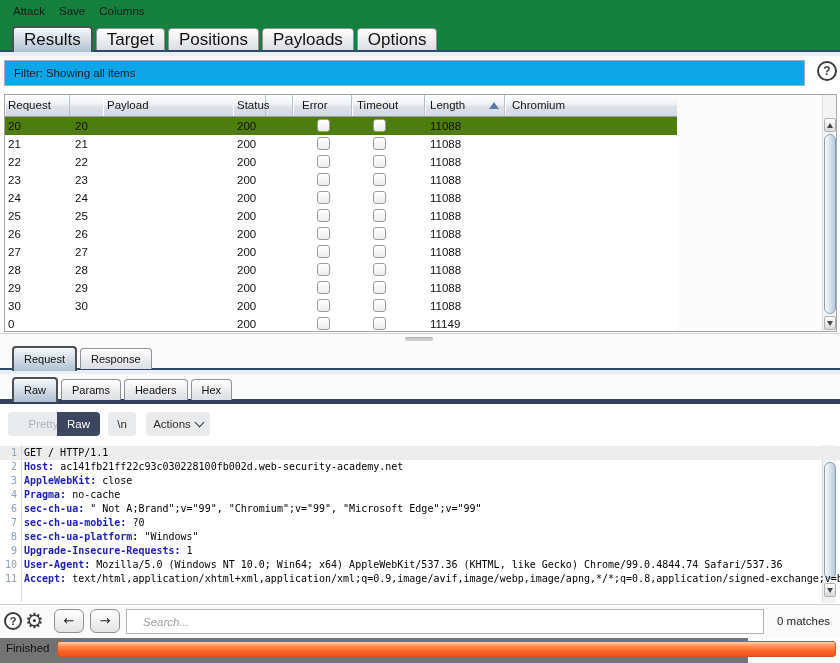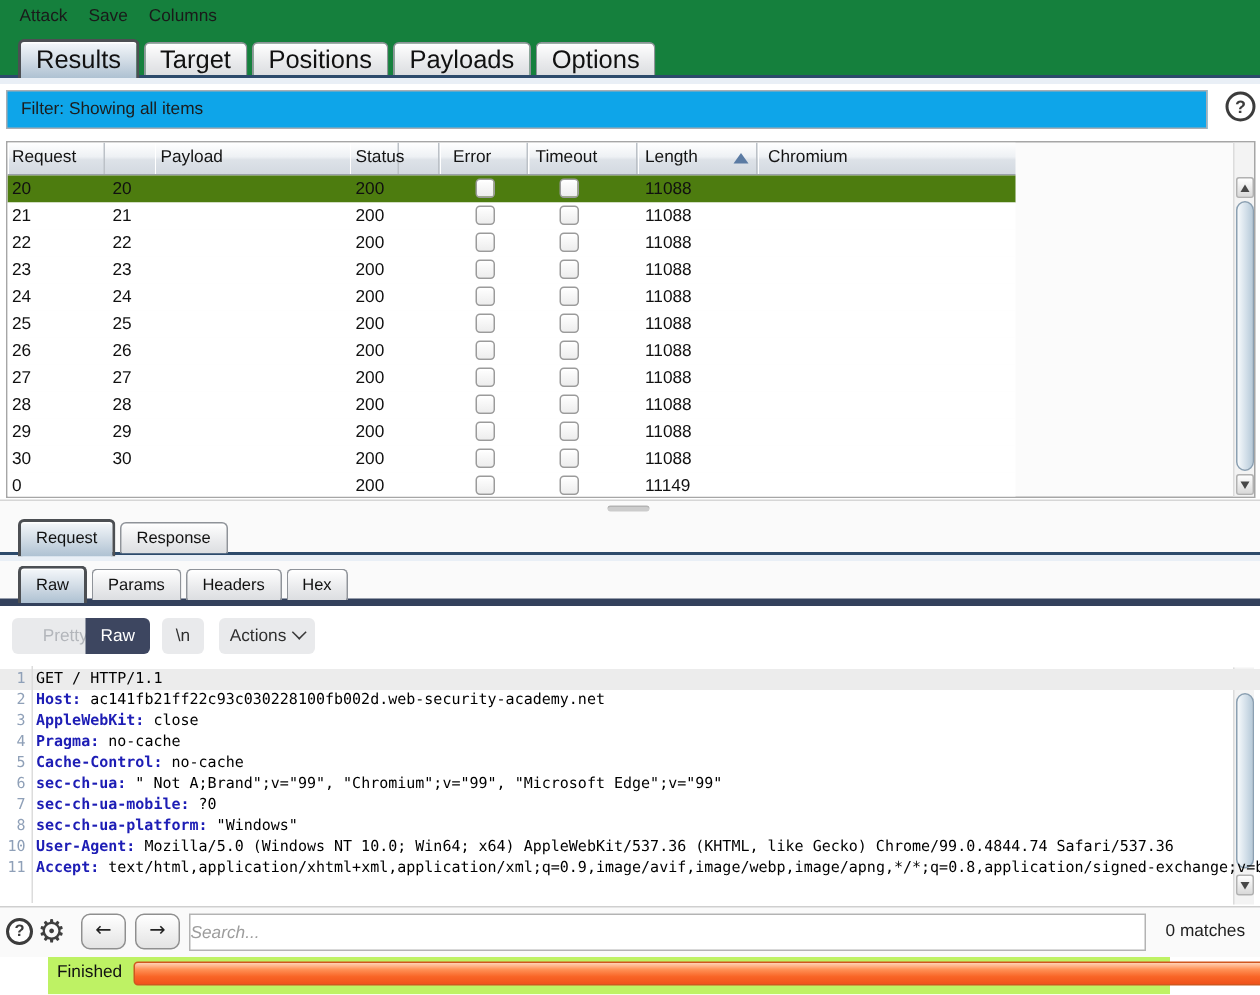--- a/index.html
+++ b/index.html
@@ -96,26 +96,26 @@
 
   
   .searchbar{position:absolute;left:0;top:604px;width:840px;height:34px;background:#fafafa;border-top:1px solid #cfcfcf;box-sizing:border-box;}
   .helpc.s{left:4px;top:7px;width:18px;height:18px;line-height:14px;font-size:11px;}
   .gear{position:absolute;left:25px;top:3px;font-family:"DejaVu Sans",sans-serif;font-size:21px;color:#3f3f3f;line-height:26px;}
   .navbtn{position:absolute;top:4px;width:30px;height:24px;box-sizing:border-box;border:1px solid #8f8f8f;border-radius:6px;
           background:linear-gradient(#ffffff,#e3e3e3);text-align:center;line-height:21px;
           font-family:"DejaVu Sans",sans-serif;font-size:13px;color:#222;}
   .navbtn.prev{left:54px;} .navbtn.next{left:90px;}
   .search-input{position:absolute;left:126px;top:4px;width:638px;height:25px;box-sizing:border-box;border:1px solid #b3b3b3;
-          padding:0 0;font-size:11.5px;font-family:"Liberation Sans",sans-serif;color:#222;background:#fff;outline:none;}
+          padding:0 16px;font-size:11.5px;font-family:"Liberation Sans",sans-serif;color:#222;background:#fff;outline:none;}
   .search-input::placeholder{font-style:italic;color:#9d9d9d;}
   .matches{position:absolute;left:777px;top:4px;height:25px;line-height:25px;font-size:11.5px;color:#1f1f1f;}
 
   
-  .statusrow{position:absolute;left:0;top:638px;width:748px;height:25px;background:#bef264;margin-left:32px;}
+  .statusrow{position:absolute;left:0;top:638px;width:748px;height:25px;background:#737373;}
   .statuslabel{position:absolute;left:6px;top:0;height:20px;line-height:20px;font-size:11.5px;color:#111;}
   .progress{position:absolute;left:57px;top:3px;width:779px;height:16px;box-sizing:border-box;
             border:1px solid #cf571f;border-radius:3px;
             background:linear-gradient(#ffd2b6,#ff9257 30%,#f96526 65%,#f0531b);}
 </style>
 </head>
 <body>
 
 <div id="app">
 
@@ -289,24 +289,24 @@
         <span>Actions</span><span class="chev"></span>
       </div>
     </div>
 
     <div class="editor">
       <div class="gutterline"></div>
       <div class="eline cur"><span class="lnum">1</span><span class="hname"></span><span class="hval">GET / HTTP/1.1</span></div>
       <div class="eline"><span class="lnum">2</span><span class="hname">Host:</span><span class="hval"> ac141fb21ff22c93c030228100fb002d.web-security-academy.net</span></div>
       <div class="eline"><span class="lnum">3</span><span class="hname">AppleWebKit:</span><span class="hval"> close</span></div>
       <div class="eline"><span class="lnum">4</span><span class="hname">Pragma:</span><span class="hval"> no-cache</span></div>
-      <div class="eline"><span class="lnum">5</span><span class="hname">Cache-Control:</span><span class="hval"> no-cache</span></div>
       <div class="eline"><span class="lnum">6</span><span class="hname">sec-ch-ua:</span><span class="hval"> " Not A;Brand";v="99", "Chromium";v="99", "Microsoft Edge";v="99"</span></div>
       <div class="eline"><span class="lnum">7</span><span class="hname">sec-ch-ua-mobile:</span><span class="hval"> ?0</span></div>
       <div class="eline"><span class="lnum">8</span><span class="hname">sec-ch-ua-platform:</span><span class="hval"> "Windows"</span></div>
+      <div class="eline"><span class="lnum">9</span><span class="hname">Upgrade-Insecure-Requests:</span><span class="hval"> 1</span></div>
       <div class="eline"><span class="lnum">10</span><span class="hname">User-Agent:</span><span class="hval"> Mozilla/5.0 (Windows NT 10.0; Win64; x64) AppleWebKit/537.36 (KHTML, like Gecko) Chrome/99.0.4844.74 Safari/537.36</span></div>
       <div class="eline"><span class="lnum">11</span><span class="hname">Accept:</span><span class="hval"> text/html,application/xhtml+xml,application/xml;q=0.9,image/avif,image/webp,image/apng,*/*;q=0.8,application/signed-exchange;v=b3;q=0.9</span></div>
 
       <div class="vscroll ed">
         <div class="sbtn" style="top:1px;">
             <div class="tri-up"></div>
           </div>
         <div class="thumb" style="top:17px;height:117px;"></div>
         <div class="sbtn" style="top:138px;">
             <div class="tri-down"></div>

